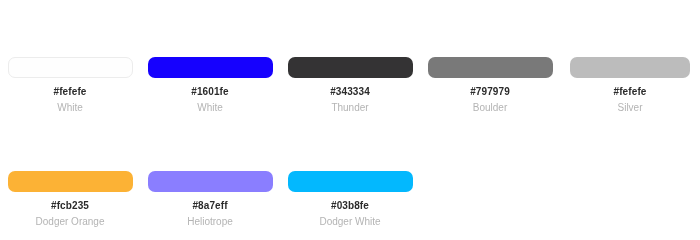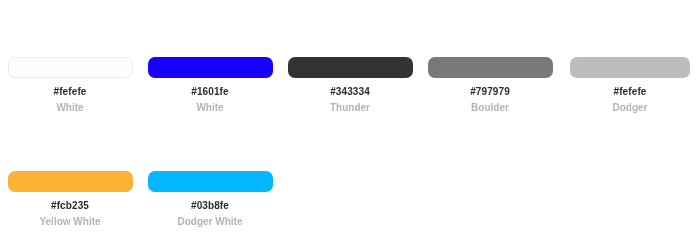--- a/index.html
+++ b/index.html
@@ -50,21 +50,21 @@
     font-size: 10px;
     font-weight: bold;
     color: #2b2b2b;
     letter-spacing: 0.1px;
     line-height: 12px;
     text-align: center;
   }
   .swatch-name {
     margin-top: 4px;
     font-size: 10px;
-    font-weight: bold;
+    font-weight: normal;
     color: #b4b4b4;
     line-height: 12px;
     text-align: center;
   }
 </style>
 </head>
 <body>
 
 <div class="palette-grid" id="palette-grid">
     <div class="swatch-cell">
@@ -83,26 +83,31 @@
       <div class="swatch-name">Thunder</div>
     </div>
     <div class="swatch-cell">
       <div class="swatch-chip" style="background-color: rgb(121, 121, 121);"></div>
       <div class="swatch-hex">#797979</div>
       <div class="swatch-name">Boulder</div>
     </div>
     <div class="swatch-cell narrow">
       <div class="swatch-chip" style="background-color: rgb(188, 188, 188);"></div>
       <div class="swatch-hex">#fefefe</div>
-      <div class="swatch-name">Dodger</div>
+      <div class="swatch-name">Silver</div>
     </div>
     <div class="swatch-cell">
       <div class="swatch-chip" style="background-color: rgb(252, 178, 53);"></div>
       <div class="swatch-hex">#fcb235</div>
-      <div class="swatch-name">Yellow White</div>
+      <div class="swatch-name">Dodger Orange</div>
+    </div>
+    <div class="swatch-cell">
+      <div class="swatch-chip" style="background-color: rgb(138, 126, 255);"></div>
+      <div class="swatch-hex">#8a7eff</div>
+      <div class="swatch-name">Heliotrope</div>
     </div>
     <div class="swatch-cell">
       <div class="swatch-chip" style="background-color: rgb(3, 184, 254);"></div>
       <div class="swatch-hex">#03b8fe</div>
       <div class="swatch-name">Dodger White</div>
     </div>
     <div class="swatch-cell empty">
       <div class="swatch-chip"></div>
       <div class="swatch-hex"></div>
       <div class="swatch-name"></div>

